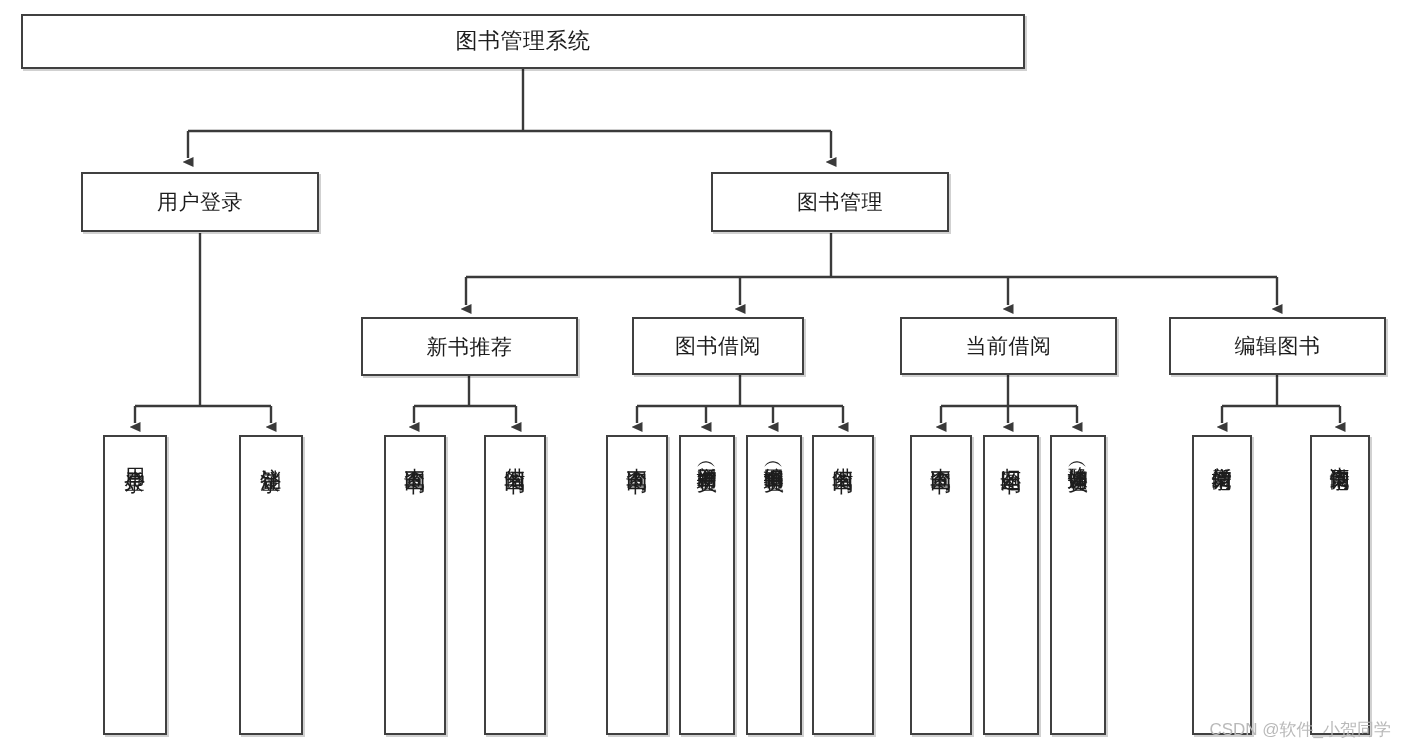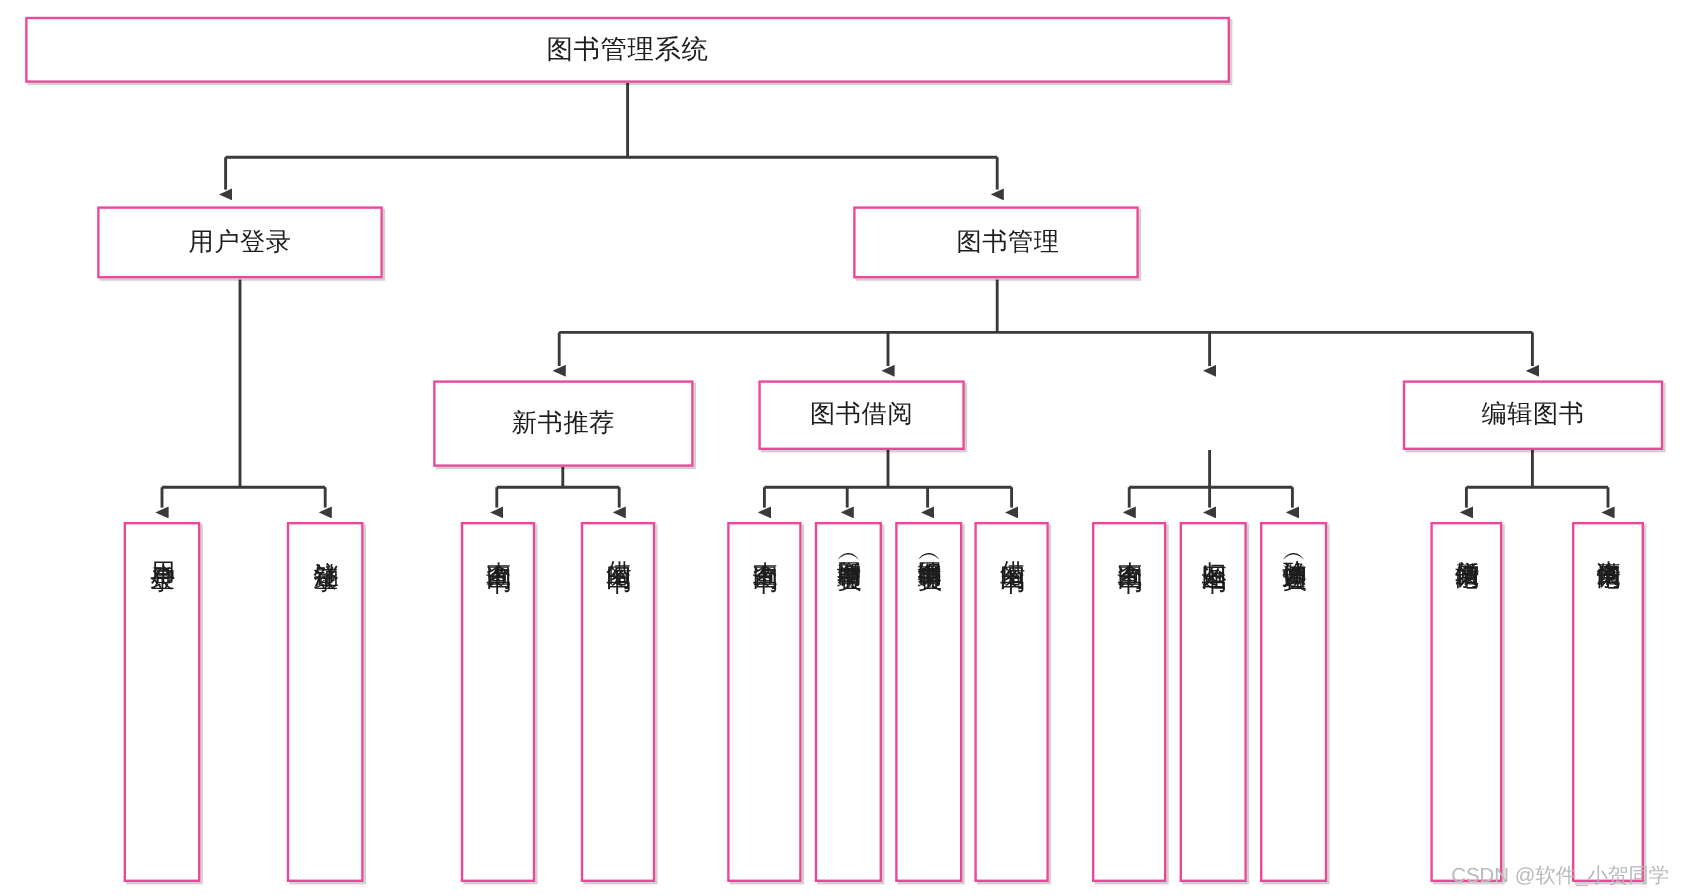--- a/index.html
+++ b/index.html
@@ -23,21 +23,21 @@
     left: 0;
     top: 0;
     width: 1405px;
     height: 747px;
     pointer-events: none;
   }
   .node {
     position: absolute;
     box-sizing: border-box;
     background: #ffffff;
-    border: 2px solid #ec4899;
+    border: 2px solid #404040;
     box-shadow: 2px 2px 0 rgba(0,0,0,0.18);
     display: flex;
     align-items: center;
     justify-content: center;
     color: #1d1d1d;
     z-index: 2;
   }
   .node .label {
     display: block;
     white-space: nowrap;
@@ -140,28 +140,31 @@
   </div>
 
   <div class="node horiz" style="left:81px; top:172px; width:238px; height:60px;">
     <span class="label">用户登录</span>
   </div>
 
   <div class="node horiz" style="left:711px; top:172px; width:238px; height:60px;padding-left:20px;">
     <span class="label">图书管理</span>
   </div>
 
-  <div class="node horiz" style="left:361px; top:317px; width:217px; height:72px;">
+  <div class="node horiz" style="left:361px; top:317px; width:217px; height:59px;">
     <span class="label">新书推荐</span>
   </div>
 
   <div class="node horiz" style="left:632px; top:317px; width:172px; height:58px;">
     <span class="label">图书借阅</span>
   </div>
 
+  <div class="node horiz" style="left:900px; top:317px; width:217px; height:58px;">
+    <span class="label">当前借阅</span>
+  </div>
 
   <div class="node horiz" style="left:1169px; top:317px; width:217px; height:58px;">
     <span class="label">编辑图书</span>
   </div>
 
   <div class="node vert" style="left:103px; top:435px; width:64px; height:300px;">
     <span class="label">用户登录</span>
   </div>
 
   <div class="node vert" style="left:239px; top:435px; width:64px; height:300px;">

